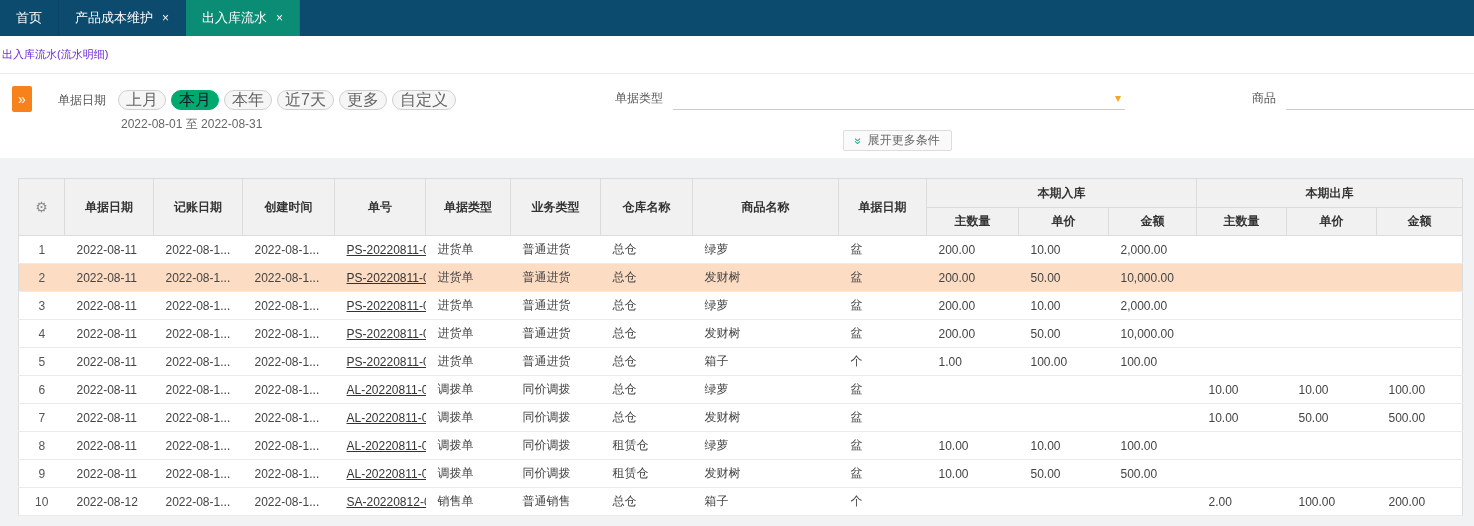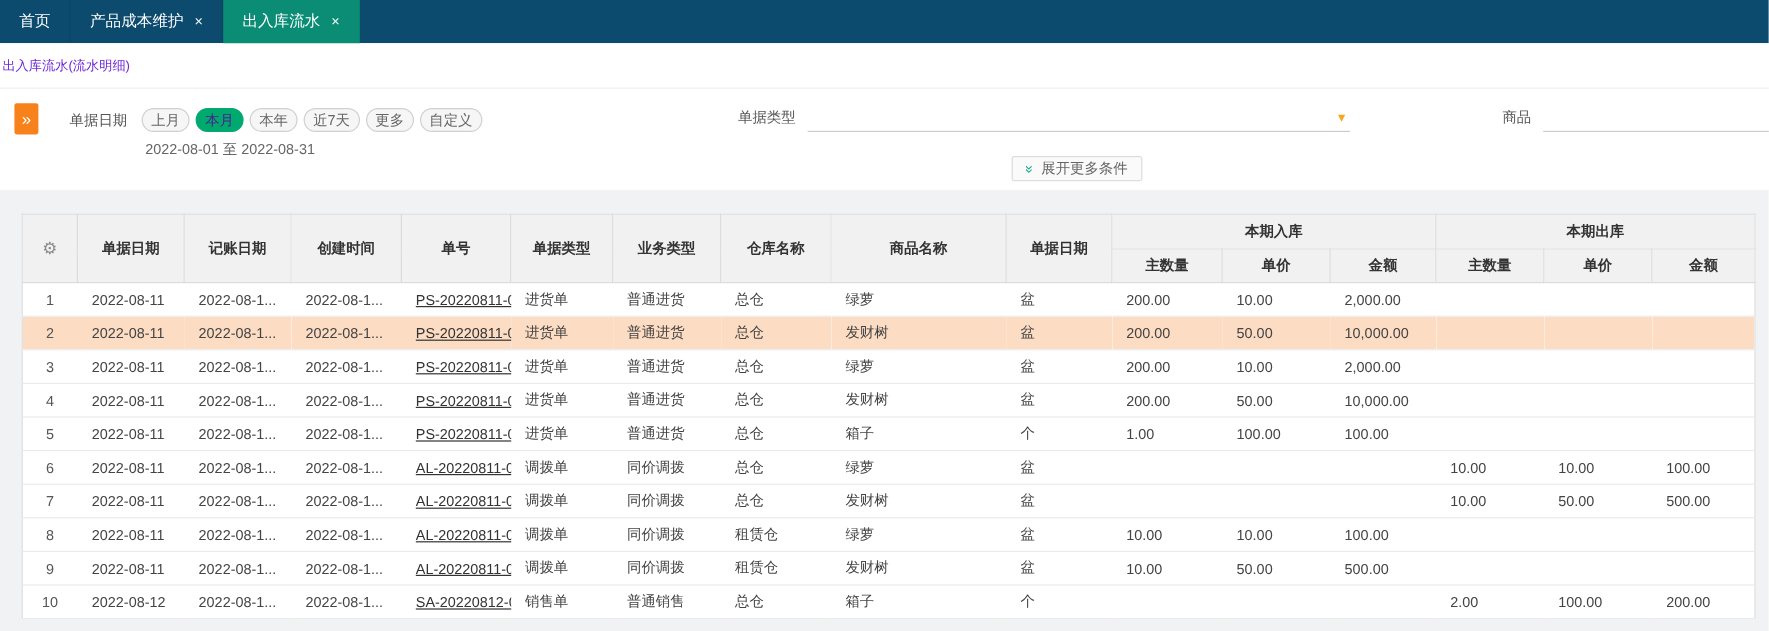--- a/index.html
+++ b/index.html
@@ -29,23 +29,23 @@
   .expand-btn {
     position:absolute; left:12px; top:12px; width:20px; height:26px;
     background:#f7821b; color:#fff; border:none; border-radius:2px;
     font-size:14px; line-height:26px; text-align:center; padding:0; cursor:pointer;
   }
   .field-date { position:absolute; left:58px; top:16px; display:flex; align-items:center; gap:12px; }
   .chips { display:flex; align-items:center; }
   .chip {
     display:inline-block; margin-right:5px; padding:2px 7px;
     border:1px solid #d0d0d0; border-radius:10px; background:#f6f6f6;
-    color:#666; font-size:12px; cursor:pointer; line-height:14px;
-  }
-  .chip.sel { background:#00a96e; border-color:#00a96e; color:#4c1d95; }
+    color:#666; font-size:16px; cursor:pointer; line-height:14px;
+  }
+  .chip.sel { background:#00a96e; border-color:#00a96e; color:#0f172a; }
   .date-range { position:absolute; left:121px; top:42px; color:#666; }
 
   .field-doctype { position:absolute; left:615px; top:14px; width:510px; display:flex; align-items:flex-end; gap:10px; }
   .field-doctype label, .field-product label { padding-bottom:3px; color:#555; }
   .select-line { flex:1; border-bottom:1px solid #ccc; height:22px; position:relative; cursor:pointer; }
   .caret { position:absolute; right:4px; top:4px; color:#f5a623; font-size:12px; line-height:1; }
 
   .field-product { position:absolute; left:1252px; top:14px; width:282px; display:flex; align-items:flex-end; gap:10px; }
   .input-line { flex:1; border:none; border-bottom:1px solid #ccc; height:22px; background:transparent; outline:none; font-size:12px; padding:0 2px; }
 

